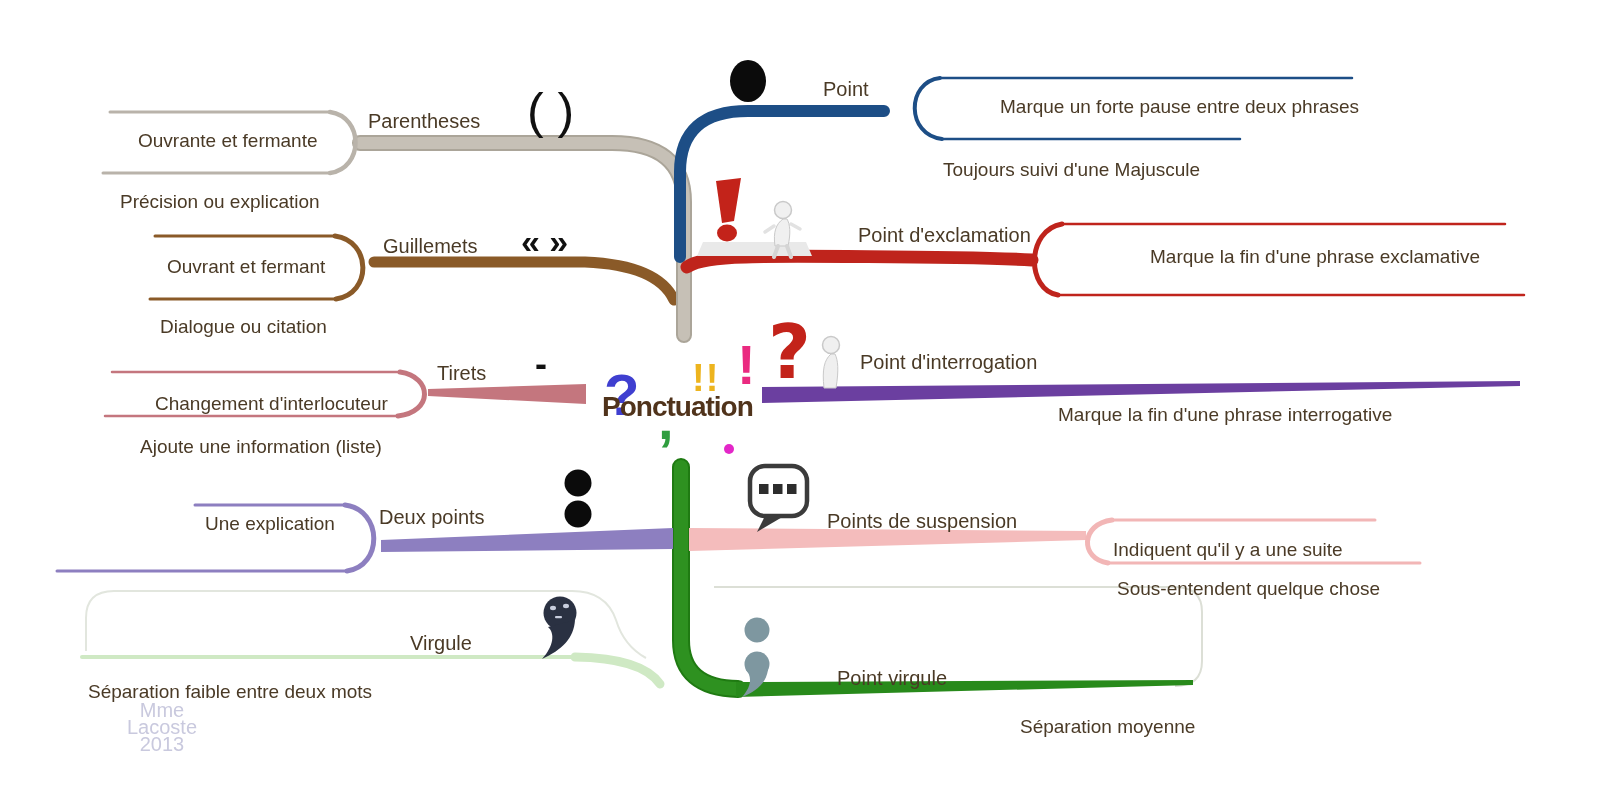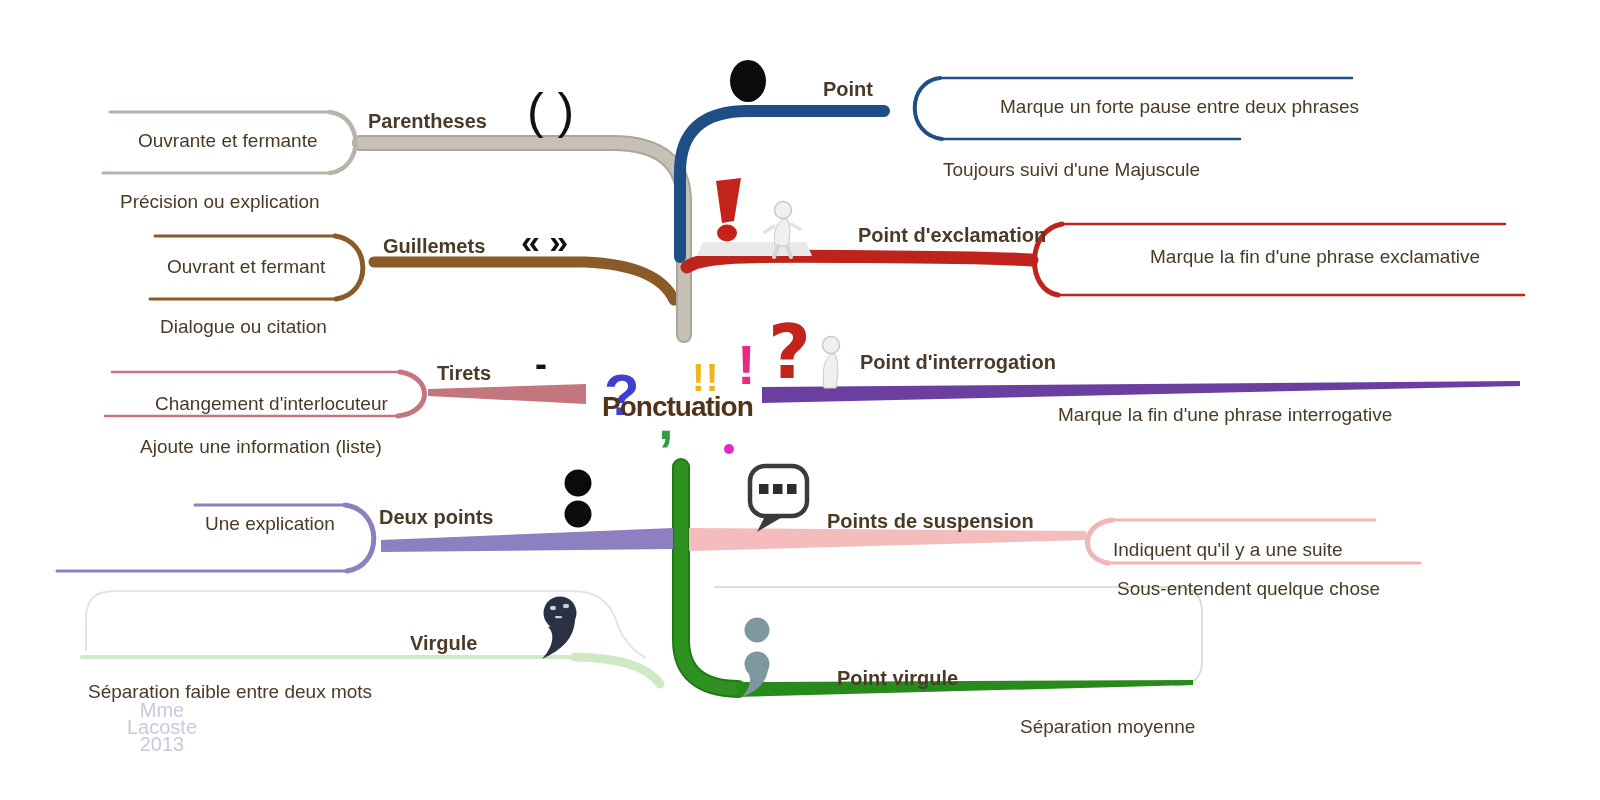--- a/index.html
+++ b/index.html
@@ -1,21 +1,21 @@
 <!DOCTYPE html>
 <html><head>
 <meta charset="utf-8">
 <style>
   html,body{margin:0;padding:0;background:#ffffff;}
   #canvas{position:relative;width:1600px;height:800px;background:#ffffff;overflow:hidden;
           font-family:"Liberation Sans",sans-serif;}
   #lines{position:absolute;left:0;top:0;}
   .t{position:absolute;white-space:nowrap;color:#4a3a26;line-height:1.1;}
   .child{font-size:19px;margin-top:46px;}
-  .label{font-size:20px;font-weight:bold;}
+  .label{font-size:20px;font-weight:normal;}
   .sym{color:#111111;font-weight:bold;}
   .decor{position:absolute;font-weight:bold;line-height:1;}
   #center-title{position:absolute;font-size:28px;font-weight:bold;color:#50331b;letter-spacing:-1px;}
   #author{position:absolute;left:112px;top:702px;width:100px;text-align:center;
           font-size:20px;color:#c9c9de;line-height:17px;}
   .dot-decor{position:absolute;border-radius:50%;}
 </style>
 </head>
 <body>
 

